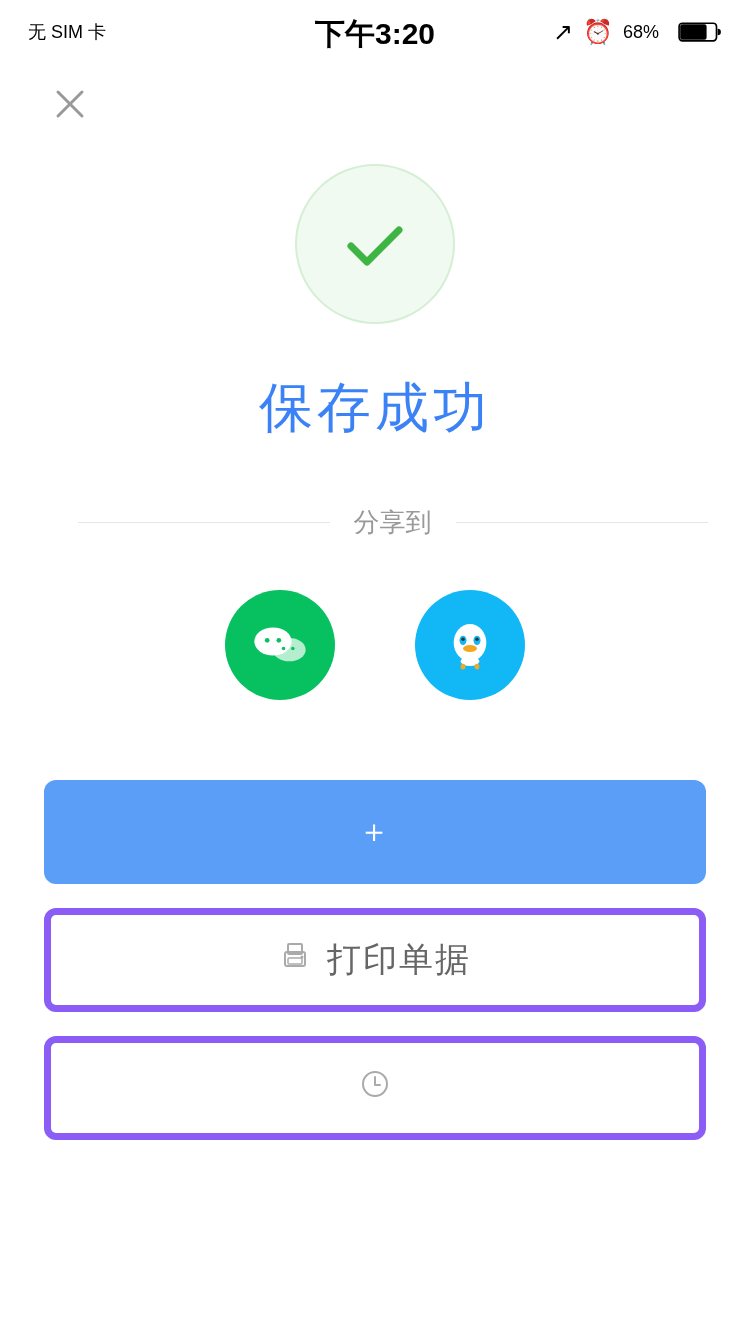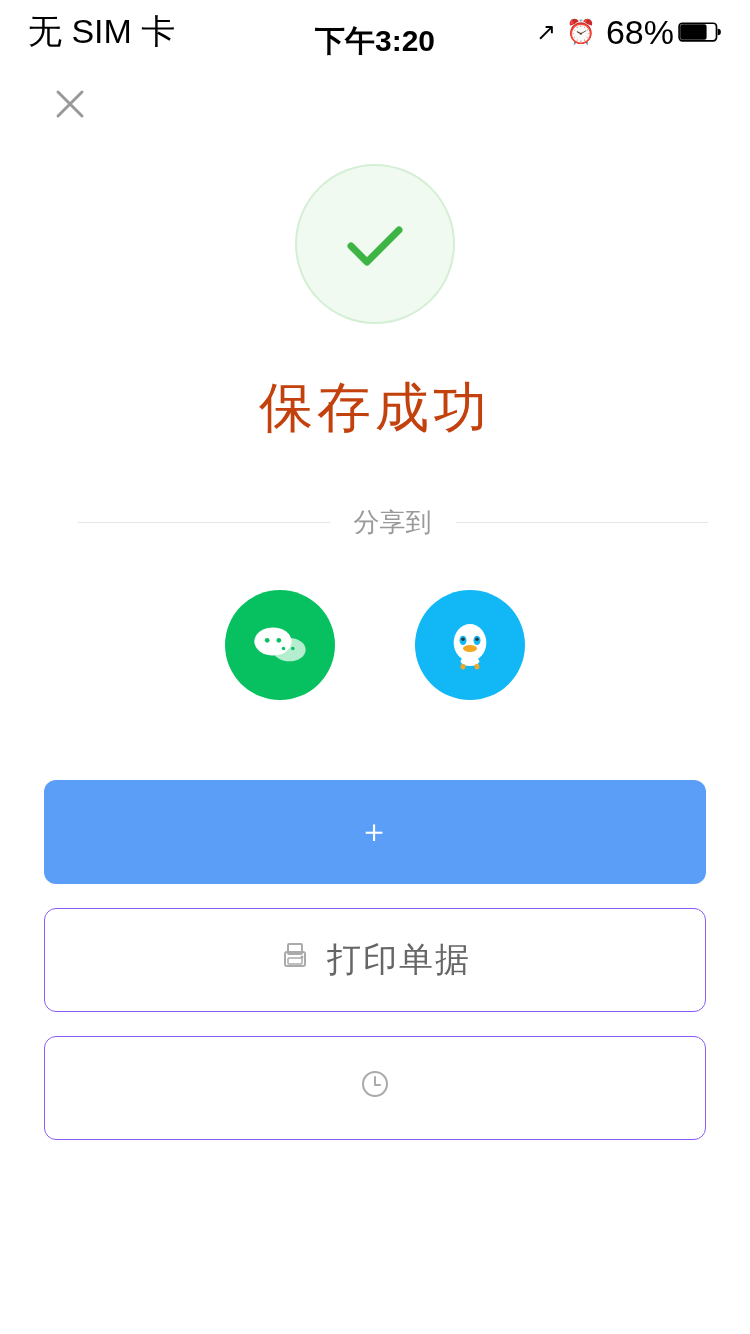--- a/index.html
+++ b/index.html
@@ -20,41 +20,41 @@
       display: flex;
       align-items: center;
       justify-content: space-between;
       padding: 0 28px;
       background: #ffffff;
     }
     .status-left {
       display: flex;
       align-items: center;
       gap: 10px;
-      font-size: 34px;
+      font-size: 18px;
       color: #000;
       text-align: right;
     }
     .status-center {
       font-size: 30px;
       font-weight: 600;
       color: #000;
       position: absolute;
       left: 50%;
       transform: translateX(-50%);
-      top: 21px;
+      top: 14px;
     }
     .status-right {
       display: flex;
       align-items: center;
       gap: 10px;
       font-size: 26px;
       color: #000;
     }
-    .battery-icon { display: flex; align-items: center; gap: 4px; font-size: 34px; }
+    .battery-icon { display: flex; align-items: center; gap: 19px; font-size: 18px; }
 
     
     .close-btn {
       position: absolute;
       top: 78px;
       left: 44px;
       width: 52px;
       height: 52px;
       display: flex;
       align-items: center;
@@ -88,21 +88,21 @@
     }
     .success-circle svg {
       width: 80px;
       height: 80px;
     }
 
     
     .success-title {
       font-size: 54px;
       font-weight: 500;
-      color: #c2410c;
+      color: #3b82f6;
       margin-bottom: 60px;
       letter-spacing: 4px;
     }
 
     
     .share-divider {
       width: 100%;
       display: flex;
       align-items: center;
       padding: 0 60px;
@@ -163,21 +163,21 @@
       font-size: 34px;
       color: #fff;
       cursor: pointer;
       letter-spacing: 2px;
     }
 
     .btn-secondary {
       width: 100%;
       height: 104px;
       background: #fff;
-      border: 1px solid #8b5cf6;
+      border: 7px solid #8b5cf6;
       border-radius: 12px;
       display: flex;
       align-items: center;
       justify-content: center;
       gap: 16px;
       font-size: 34px;
       color: #666;
       cursor: pointer;
       letter-spacing: 2px;
     }

